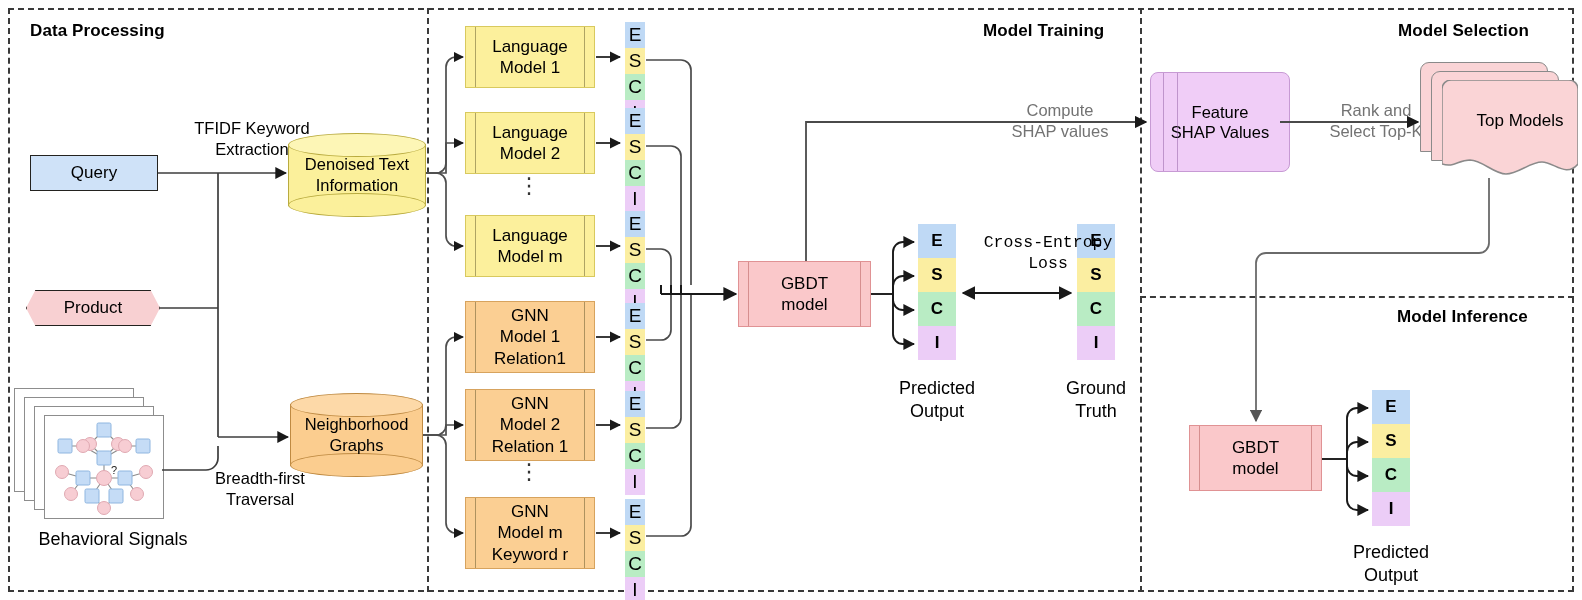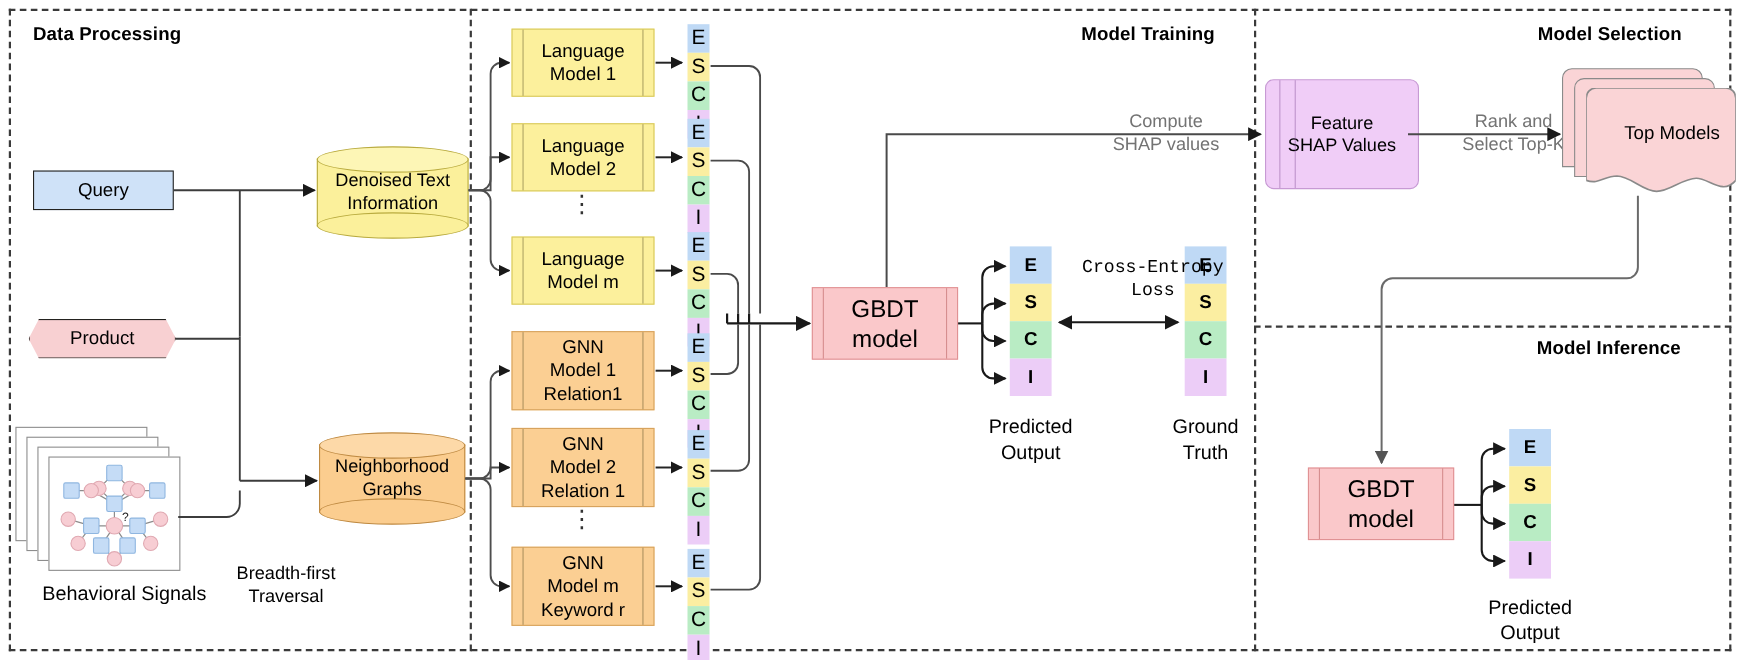--- a/index.html
+++ b/index.html
@@ -40,21 +40,21 @@
 
   
   .proc{position:absolute;box-sizing:border-box;display:flex;align-items:center;
         justify-content:center;text-align:center;line-height:1.24;}
   .proc::before,.proc::after{content:"";position:absolute;top:0;bottom:0;width:0;
         border-left:1.3px solid rgba(80,70,30,.45);}
   .proc::before{left:9px;}
   .proc::after{right:9px;}
   .proc-y{background:#fcf09c;border:1.4px solid #d8c95e;font-size:17px;}
   .proc-o{background:#fbcf93;border:1.4px solid #d7a35e;font-size:17px;}
-  .proc-r{background:#fac8ca;border:1.4px solid #e09294;font-size:22px;}
+  .proc-r{background:#fac8ca;border:1.4px solid #e09294;font-size:17px;}
   .proc-r::before,.proc-r::after{border-left-color:rgba(170,70,70,.45);}
   .proc-p{background:#f0cdf7;border:1.4px solid #c79ad4;font-size:16.5px;border-radius:8px;}
   .proc-p::before,.proc-p::after{border-left-color:rgba(130,80,150,.45);}
   .proc-p::before{left:12px;} .proc-p::after{right:auto;left:26px;}
 
   
   .esci{position:absolute;display:flex;flex-direction:column;}
   .esci span{display:flex;align-items:center;justify-content:center;}
   .esci.small span{width:20px;height:26px;font-size:19px;}
   .esci.big span{width:38px;height:34px;font-size:17px;font-weight:bold;}
@@ -159,21 +159,25 @@
     <div class="bot"></div>
     <div class="top"></div>
     <div class="lbl">
       <span>
         <span>Neighborhood</span><br>
         <span>Graphs</span>
       </span>
     </div>
   </div>
 
-  <div class="edge-lbl" style="left:170px;top:468px;width:180px;margin-top:43px;">
+  <div class="edge-lbl" style="left:152px;top:118px;width:200px;">
+    <span>TFIDF Keyword</span><br>
+    <span>Extraction</span>
+  </div>
+  <div class="edge-lbl" style="left:170px;top:468px;width:180px;">
     <span>Breadth-first</span><br>
     <span>Traversal</span>
   </div>
 
   <div class="proc proc-y" style="left:465px;top:26px;width:130px;height:62px;">
     <span><span>Language</span><br>
       <span>Model 1</span></span>
   </div>
   <div class="proc proc-y" style="left:465px;top:112px;width:130px;height:62px;">
     <span><span>Language</span><br>

